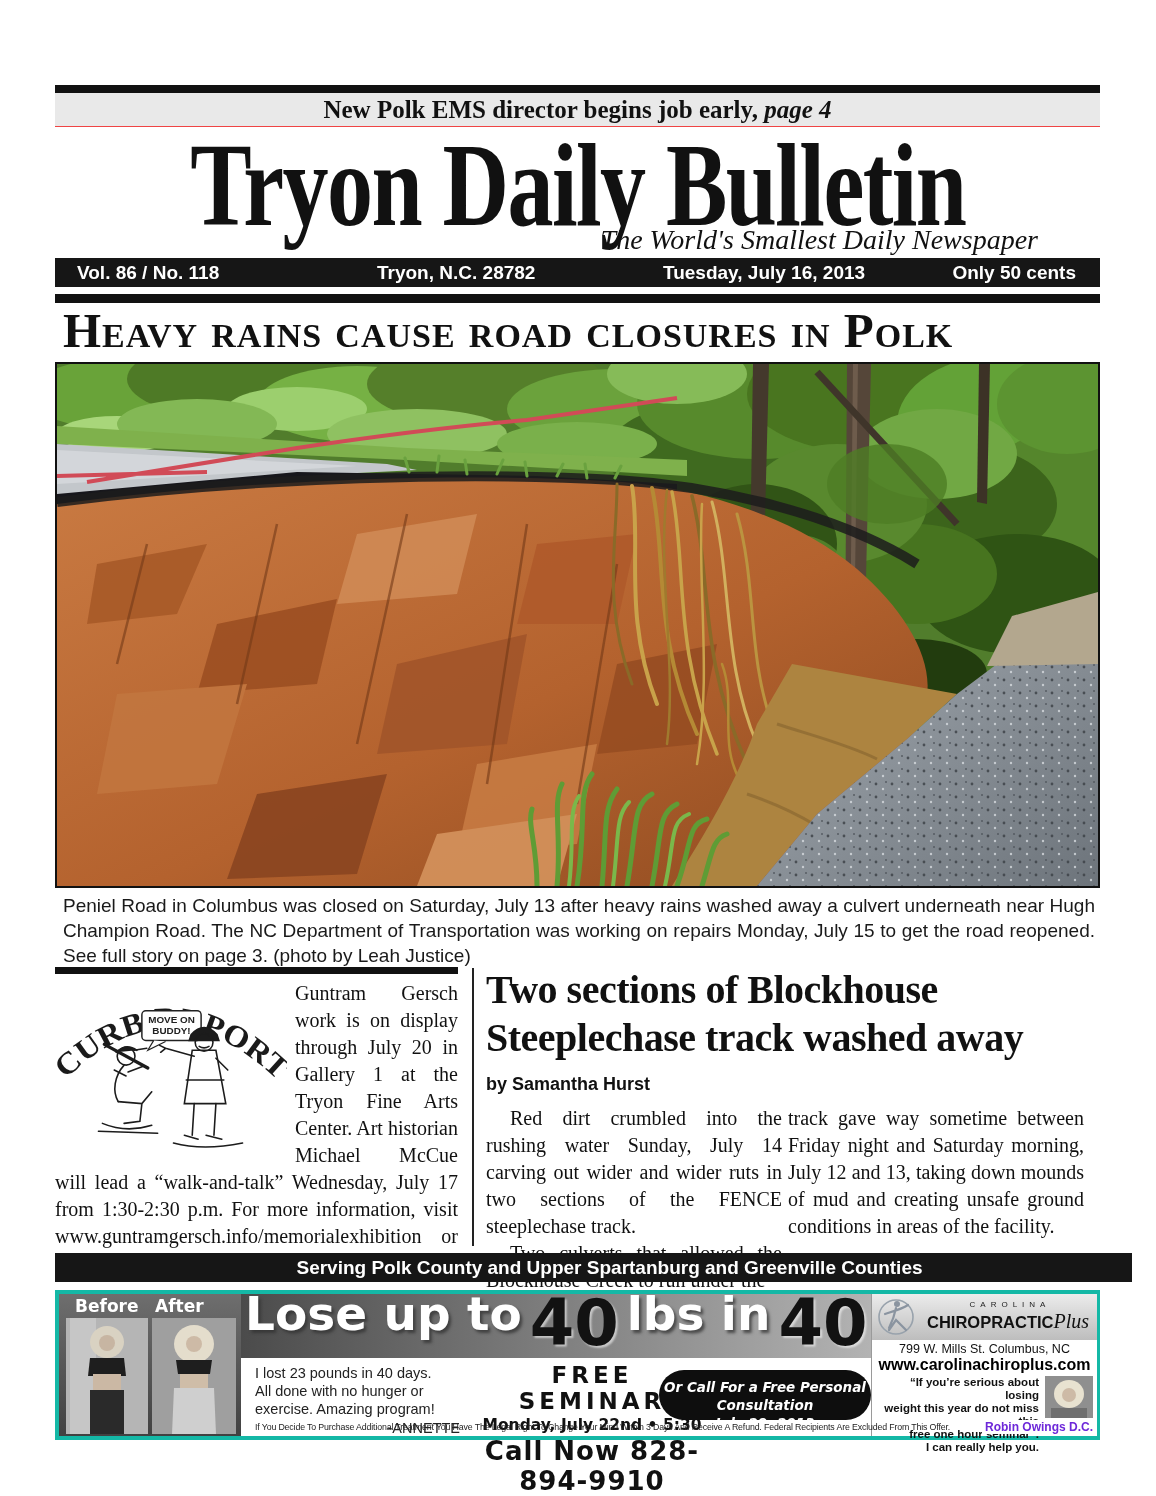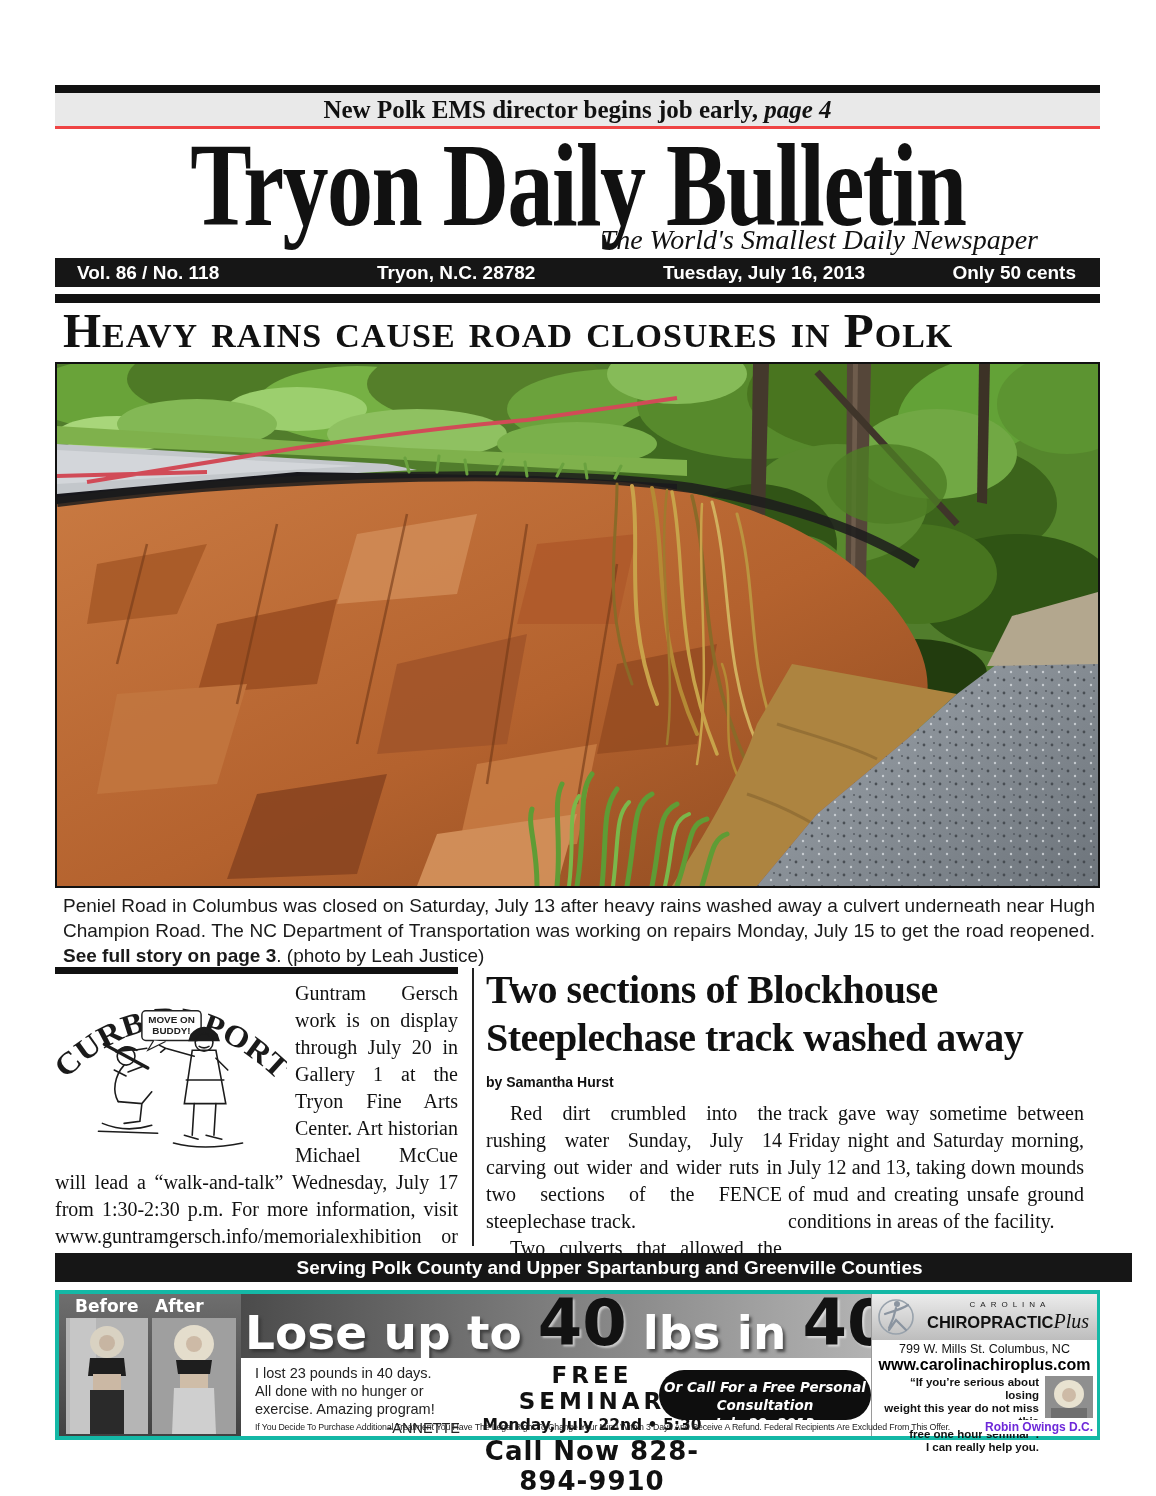--- a/index.html
+++ b/index.html
@@ -3,21 +3,21 @@
 <meta charset="utf-8">
 <style>
   html,body{margin:0;padding:0;background:#ffffff;}
   .page{position:relative;width:1156px;height:1496px;background:#fff;overflow:hidden;
         font-family:"Liberation Serif", serif;color:#111;}
   .abs{position:absolute;}
 
   
   .topbar{left:55px;top:85px;width:1045px;height:8px;background:#111;}
   .teaser{left:55px;top:93px;width:1045px;height:33px;background:#e9e9e9;
-          border-bottom:3px solid #ef4444;text-align:center;line-height:33px;
+          border-bottom:1px solid #ef4444;text-align:center;line-height:33px;
           font-size:25px;font-weight:bold;}
   .teaser .pg{font-style:italic;}
 
   
   .masthead{left:55px;top:126px;width:1045px;height:122px;text-align:center;}
   .masthead-title{display:inline-block;font-size:118px;line-height:1.02;font-weight:bold;
           letter-spacing:-2px;transform:scaleX(0.78);transform-origin:50% 50%;white-space:nowrap;}
   .tagline{top:224px;right:118px;font-size:28px;font-style:italic;white-space:nowrap;}
 
   
@@ -32,32 +32,32 @@
   .lead-headline{left:63px;top:302px;width:1030px;font-variant:small-caps;font-weight:bold;
                  font-size:49px;letter-spacing:1px;white-space:nowrap;}
 
   
   .photo{left:55px;top:362px;width:1041px;height:522px;border:2px solid #111;background:#5a8a33;}
   .photo svg{display:block;}
 
   
   .caption{left:63px;top:893px;width:1032px;font-family:"Liberation Sans",sans-serif;
            font-size:19px;line-height:25px;color:#1a1a1a;text-align:justify;}
-  .caption b{font-weight:bold;}
+  .caption b{font-weight:normal;}
 
   
   .curb-bar{left:55px;top:967px;width:403px;height:7px;background:#111;}
   .curb{left:55px;top:980px;width:403px;font-size:20px;line-height:27px;text-align:justify;}
   .curb-art{float:left;width:232px;height:183px;margin:2px 8px 0 0;}
   .vrule{left:472px;top:968px;width:2px;height:278px;background:#222;}
 
   
   .article{left:486px;top:966px;width:614px;}
   .art-headline{font-size:40px;font-weight:bold;line-height:1.2;letter-spacing:-0.5px;}
-  .byline{font-family:"Liberation Sans",sans-serif;font-weight:bold;font-size:14px;margin-top:12px;}
+  .byline{font-family:"Liberation Sans",sans-serif;font-weight:bold;font-size:18px;margin-top:12px;}
   .cols{display:flex;gap:6px;margin-top:10px;}
   .col{width:296px;font-size:20px;line-height:27px;text-align:justify;}
   .col p{margin:0;text-indent:24px;}
   .col p.noindent{text-indent:0;}
   .continued{margin-top:10px;text-align:right;font-family:"Liberation Sans",sans-serif;
              font-variant:small-caps;font-size:15px;}
 
   
   .footerbar{left:55px;top:1253px;width:1045px;height:29px;background:#161616;color:#fff;
              text-align:center;line-height:29px;font-family:"Liberation Sans",sans-serif;
@@ -68,21 +68,21 @@
       font-family:"DejaVu Sans",sans-serif;}
   .ad .abs{position:absolute;}
   .ad-photos{left:0;top:0;width:182px;height:142px;background:linear-gradient(180deg,#6e6e6e,#414141);}
   .ad-photos .lbl{position:absolute;top:2px;color:#fff;font-weight:bold;font-size:17px;}
   .lbl-before{left:16px;} .lbl-after{left:96px;}
   .ph{position:absolute;top:24px;height:116px;}
   .ph-before{left:7px;width:82px;} .ph-after{left:93px;width:84px;}
 
   .ad-band{left:182px;top:0;width:855px;height:64px;
            background:linear-gradient(90deg,#4b4b4b 0%,#8a8a8a 45%,#d9d9d9 100%);}
-  .ad-head{left:186px;top:-8px;width:640px;display:flex;align-items:flex-end;gap:16px;
+  .ad-head{left:186px;top:-8px;width:640px;display:flex;align-items:flex-start;gap:8px;
            font-weight:bold;white-space:nowrap;}
   .ad-head .w{font-size:47px;color:#fff;text-shadow:2.5px 2.5px 3px rgba(50,50,50,.75);}
   .ad-head .n{font-size:64px;color:#121212;text-shadow:2px 2px 2px rgba(255,255,255,.55);}
 
   .ad-mid{left:182px;top:64px;width:630px;height:78px;background:#fff;}
 
   .testimonial{left:196px;top:70px;width:205px;font-family:"Liberation Sans",sans-serif;
                font-size:14.5px;line-height:18px;color:#222;}
   .testimonial .sig{text-align:right;margin-top:1px;}
 

